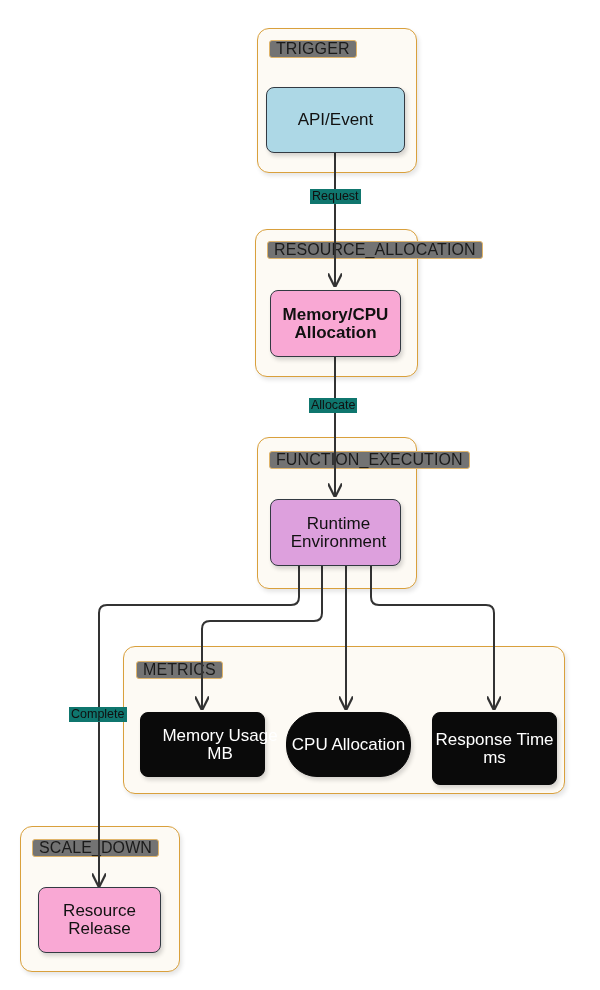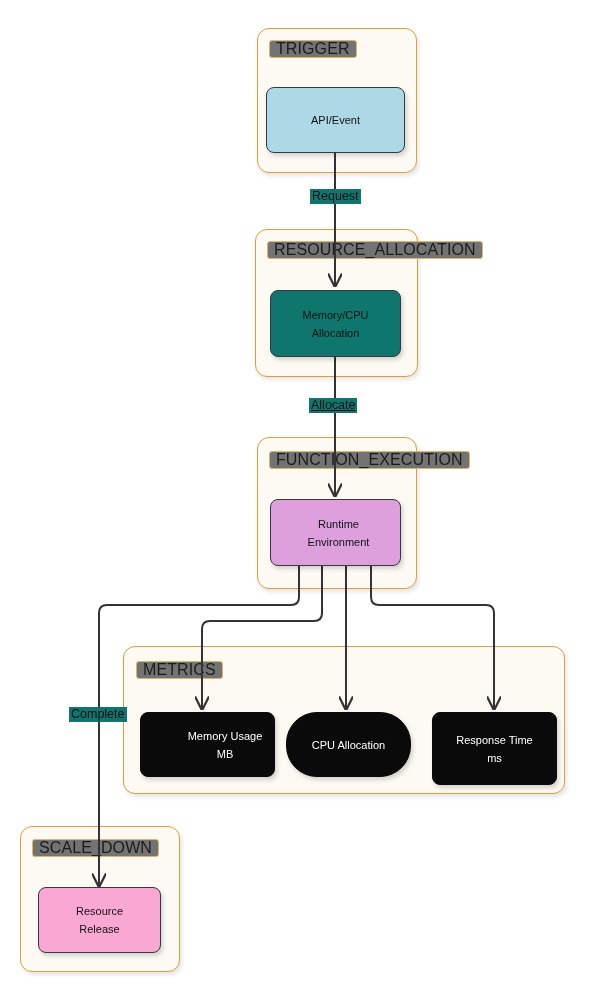--- a/index.html
+++ b/index.html
@@ -55,31 +55,31 @@
   
   .node {
     position: absolute;
     box-sizing: border-box;
     display: flex;
     flex-direction: column;
     align-items: center;
     justify-content: center;
     text-align: center;
     border-radius: 8px;
-    font-size: 11px;
+    font-size: 17px;
     line-height: 18px;
     color: #111111;
     border: 1.6px solid #333a42;
     box-shadow: 2px 3px 4px rgba(0,0,0,0.16);
     padding: 2px 6px;
   }
   .node .line { display: block; white-space: nowrap; }
 
   .node-blue   { background: #ADD8E6; }
-  .node-green  { background: #0f766e; }
+  .node-green  { background: #f9a8d4; font-weight: bold; }
   .node-purple { background: #DDA0DD; padding-left: 12px; }
   .node-red    { background: #f9a8d4; }
   .node-dark   {
     background: #0a0a0a;
     color: #ffffff;
     border: 1.6px solid #0a0a0a;
   }
 
   
   .edge-label {
@@ -126,38 +126,38 @@
     <path d="M 299 566 L 299 597 Q 299 605 291 605 L 107 605 Q 99 605 99 613 L 99 886" fill="none" stroke="#333333" stroke-width="2" marker-end="url(#arrowhead)"></path>
 
     <path d="M 322 566 L 322 613 Q 322 621 314 621 L 210 621 Q 202 621 202 629 L 202 709" fill="none" stroke="#333333" stroke-width="2" marker-end="url(#arrowhead)"></path>
 
     <path d="M 346 566 L 346 709" fill="none" stroke="#333333" stroke-width="2" marker-end="url(#arrowhead)"></path>
 
     <path d="M 371 566 L 371 597 Q 371 605 379 605 L 486 605 Q 494 605 494 613 L 494 709" fill="none" stroke="#333333" stroke-width="2" marker-end="url(#arrowhead)"></path>
   </svg>
 
   <div class="edge-label" style="left:310px; top:189px;">Request</div>
-  <div class="edge-label" style="left:309px; top:398px;text-decoration:underline;">Allocate</div>
+  <div class="edge-label" style="left:309px; top:398px;">Allocate</div>
   <div class="edge-label" style="left:69px; top:707px;">Complete</div>
 
   <div class="node node-blue" style="left:266px; top:87px; width:139px; height:66px;">
     <span class="line">API/Event</span>
   </div>
 
   <div class="node node-green" style="left:270px; top:290px; width:131px; height:67px;">
     <span class="line">Memory/CPU</span>
     <span class="line">Allocation</span>
   </div>
 
   <div class="node node-purple" style="left:270px; top:499px; width:131px; height:67px;">
     <span class="line">Runtime</span>
     <span class="line">Environment</span>
   </div>
 
-  <div class="node node-dark" style="left:140px; top:712px; width:135px; height:65px;padding-left:41px;">
+  <div class="node node-dark" style="left:140px; top:712px; width:125px; height:65px;padding-left:41px;">
     <span class="line">Memory Usage</span>
     <span class="line">MB</span>
   </div>
 
   <div class="node node-dark" style="left:286px; top:712px; width:125px; height:65px;border-radius:31px;">
     <span class="line">CPU Allocation</span>
   </div>
 
   <div class="node node-dark" style="left:432px; top:712px; width:125px; height:73px;">
     <span class="line">Response Time</span>

